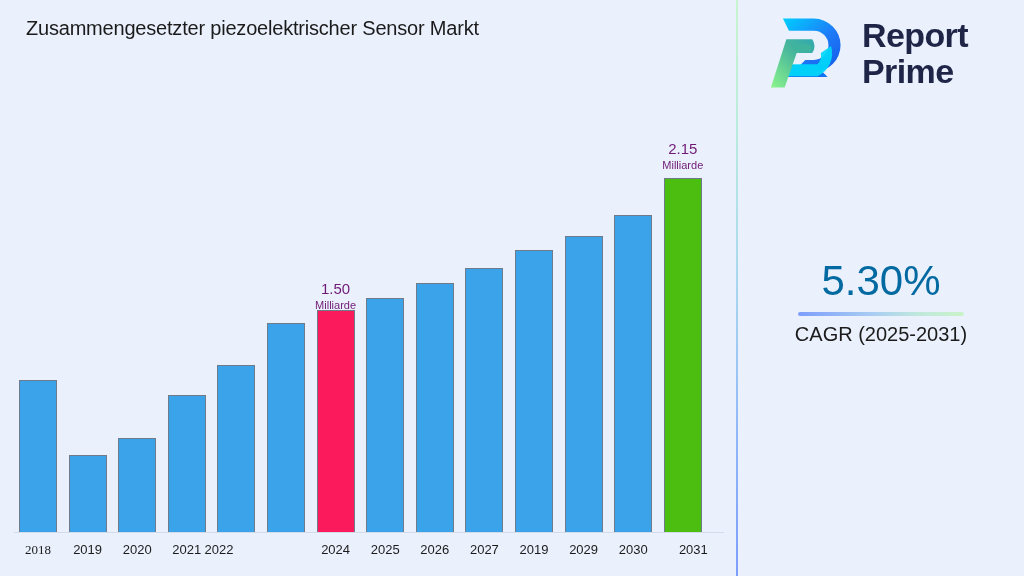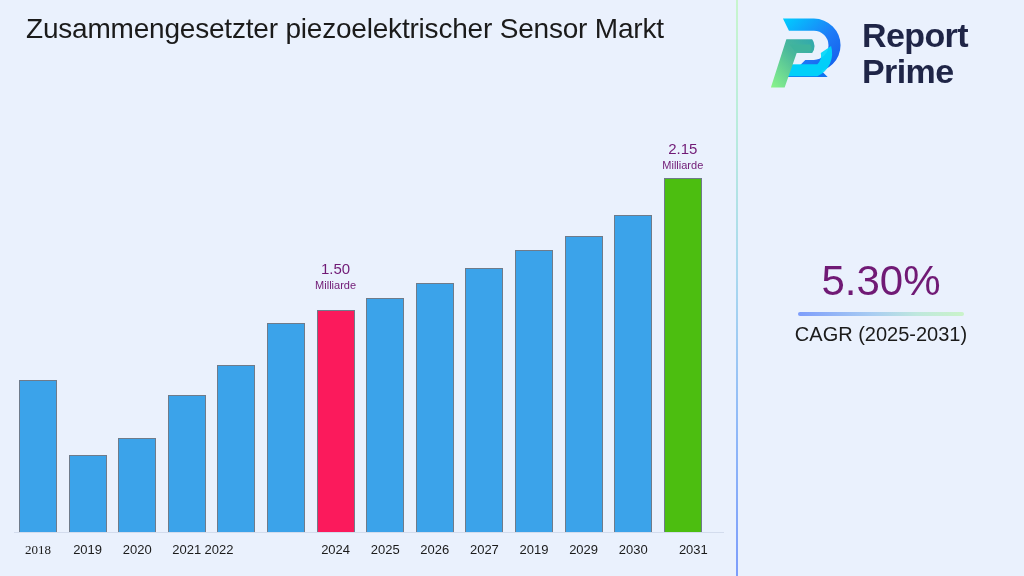--- a/index.html
+++ b/index.html
@@ -30,21 +30,21 @@
     top: 0;
     width: 737px;
     height: 576px;
   }
 
   .chart-title {
     position: absolute;
     left: 26px;
     top: 10px;
     width: 680px;
-    font-size: 28px;
+    font-size: 20px;
     line-height: 37px;
     color: #1b1b1b;
     font-weight: 400;
     letter-spacing: -0.2px;
   }
 
   .plot-area {
     position: absolute;
     left: 0;
     top: 0;
@@ -136,21 +136,21 @@
   .cagr-block {
     position: absolute;
     left: 0;
     top: 256px;
     width: 286px;
     text-align: center;
   }
   .cagr-value {
     font-size: 42px;
     line-height: 50px;
-    color: #701a75;
+    color: #0369a1;
     font-weight: 400;
   }
   .cagr-rule {
     width: 166px;
     height: 4px;
     margin: 6px auto 5px auto;
     border-radius: 2px;
     background: linear-gradient(to right, #7d9dfb 0%, #a9cdf2 45%, #bfe8dd 72%, #caf3c9 100%);
   }
   .cagr-caption {
@@ -177,21 +177,21 @@
         <div class="tick-label" style="left: 62.6px; width: 50px; text-align: center;">2019</div>
         <div class="bar c-blue" style="left: 118.2px; top: 438px; width: 38px; height: 94px;"></div>
         <div class="tick-label" style="left: 112.2px; width: 50px;">2020</div>
         <div class="bar c-blue" style="left: 167.8px; top: 395px; width: 38px; height: 137px;"></div>
         <div class="tick-label" style="left: 161.8px; width: 50px;">2021</div>
         <div class="bar c-blue" style="left: 217.4px; top: 365px; width: 38px; height: 167px;"></div>
         <div class="tick-label" style="left: 194px; width: 50px;">2022</div>
         <div class="bar c-blue" style="left: 267px; top: 323px; width: 38px; height: 209px;"></div>
         <div class="tick-label" style="left: 261px; width: 50px; margin-top: 41px;">2023</div>
         <div class="bar c-pink" style="left: 316.6px; top: 310px; width: 38px; height: 222px;"></div>
-        <div class="bar-value" style="left: 290.6px; width: 90px; top: 260px;">
+        <div class="bar-value" style="left: 290.6px; width: 90px; top: 280px;">
           <span class="v-num">1.50</span>
           <span class="v-unit">Milliarde</span>
         </div>
         <div class="tick-label" style="left: 310.6px; width: 50px;">2024</div>
         <div class="bar c-blue" style="left: 366.2px; top: 298px; width: 38px; height: 234px;"></div>
         <div class="tick-label" style="left: 360.2px; width: 50px;">2025</div>
         <div class="bar c-blue" style="left: 415.8px; top: 283px; width: 38px; height: 249px;"></div>
         <div class="tick-label" style="left: 409.8px; width: 50px;">2026</div>
         <div class="bar c-blue" style="left: 465.4px; top: 268px; width: 38px; height: 264px;"></div>
         <div class="tick-label" style="left: 459.4px; width: 50px;">2027</div>

